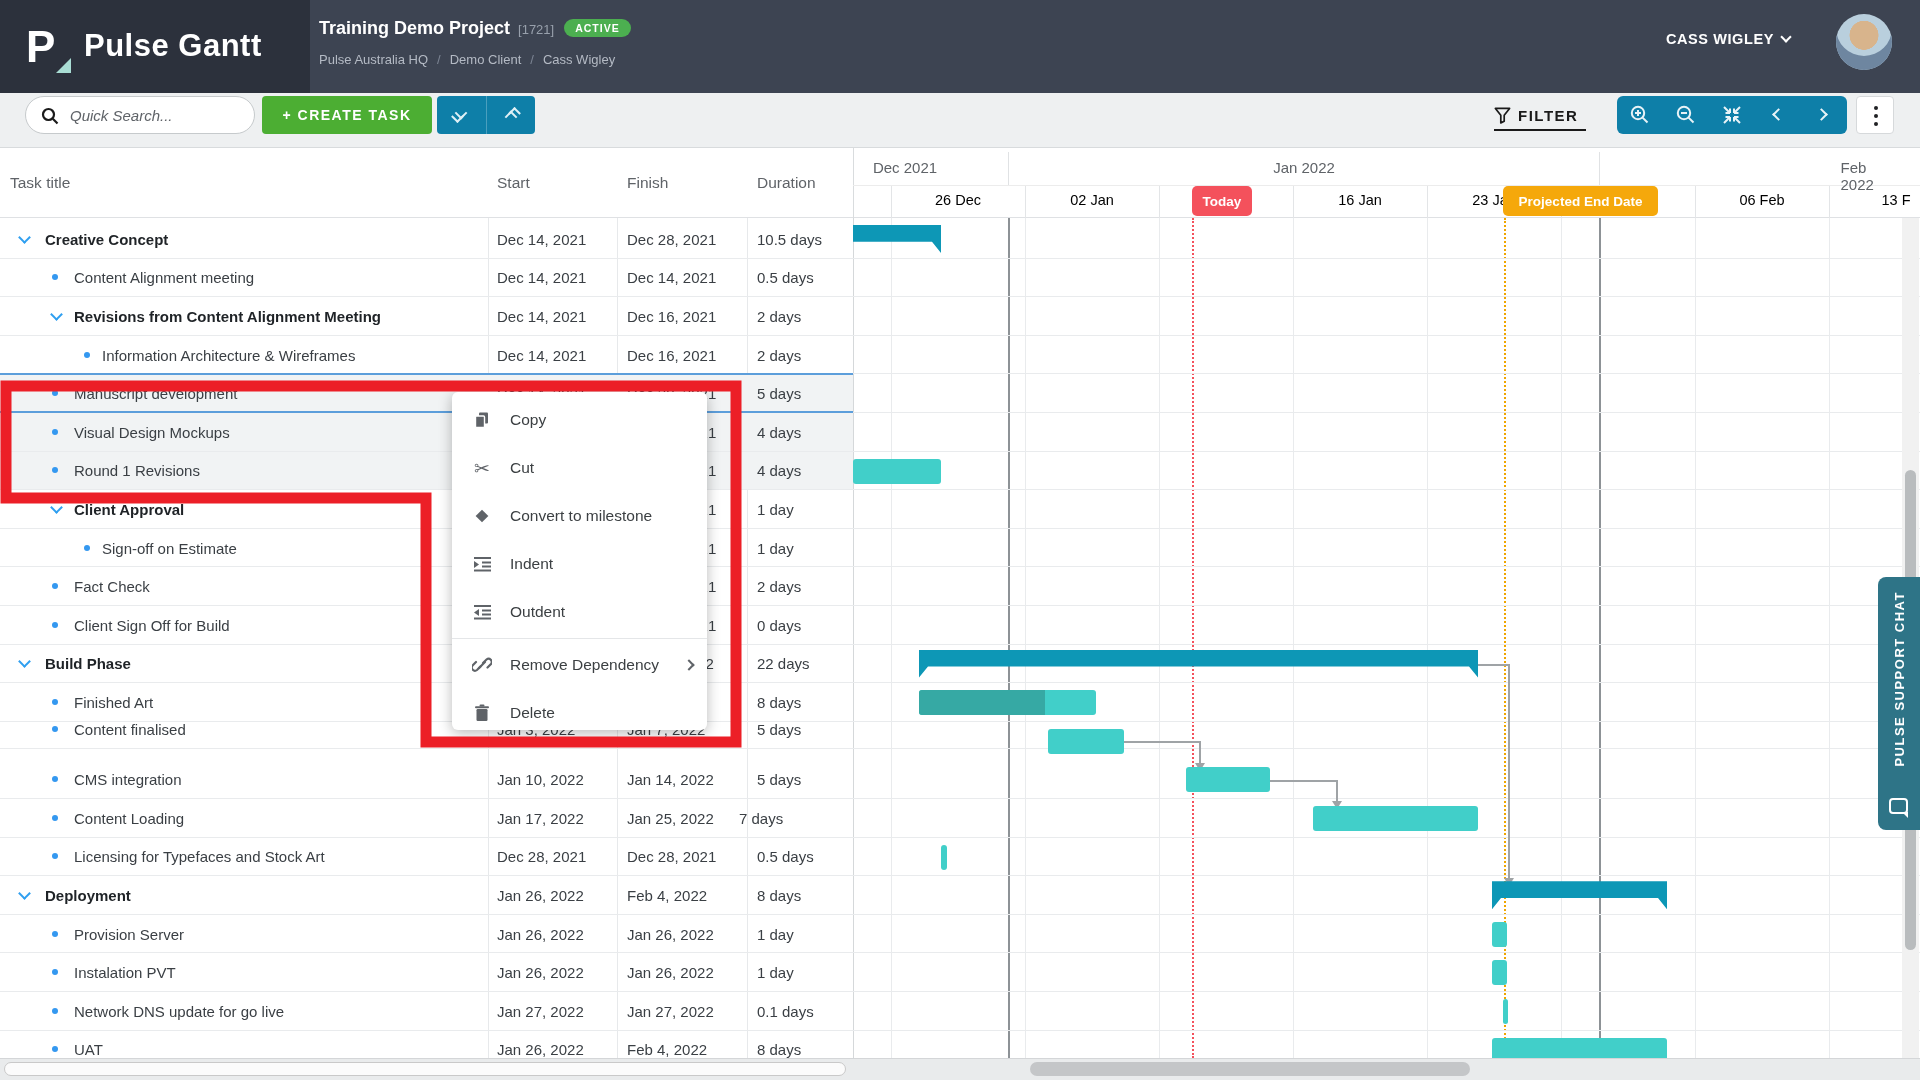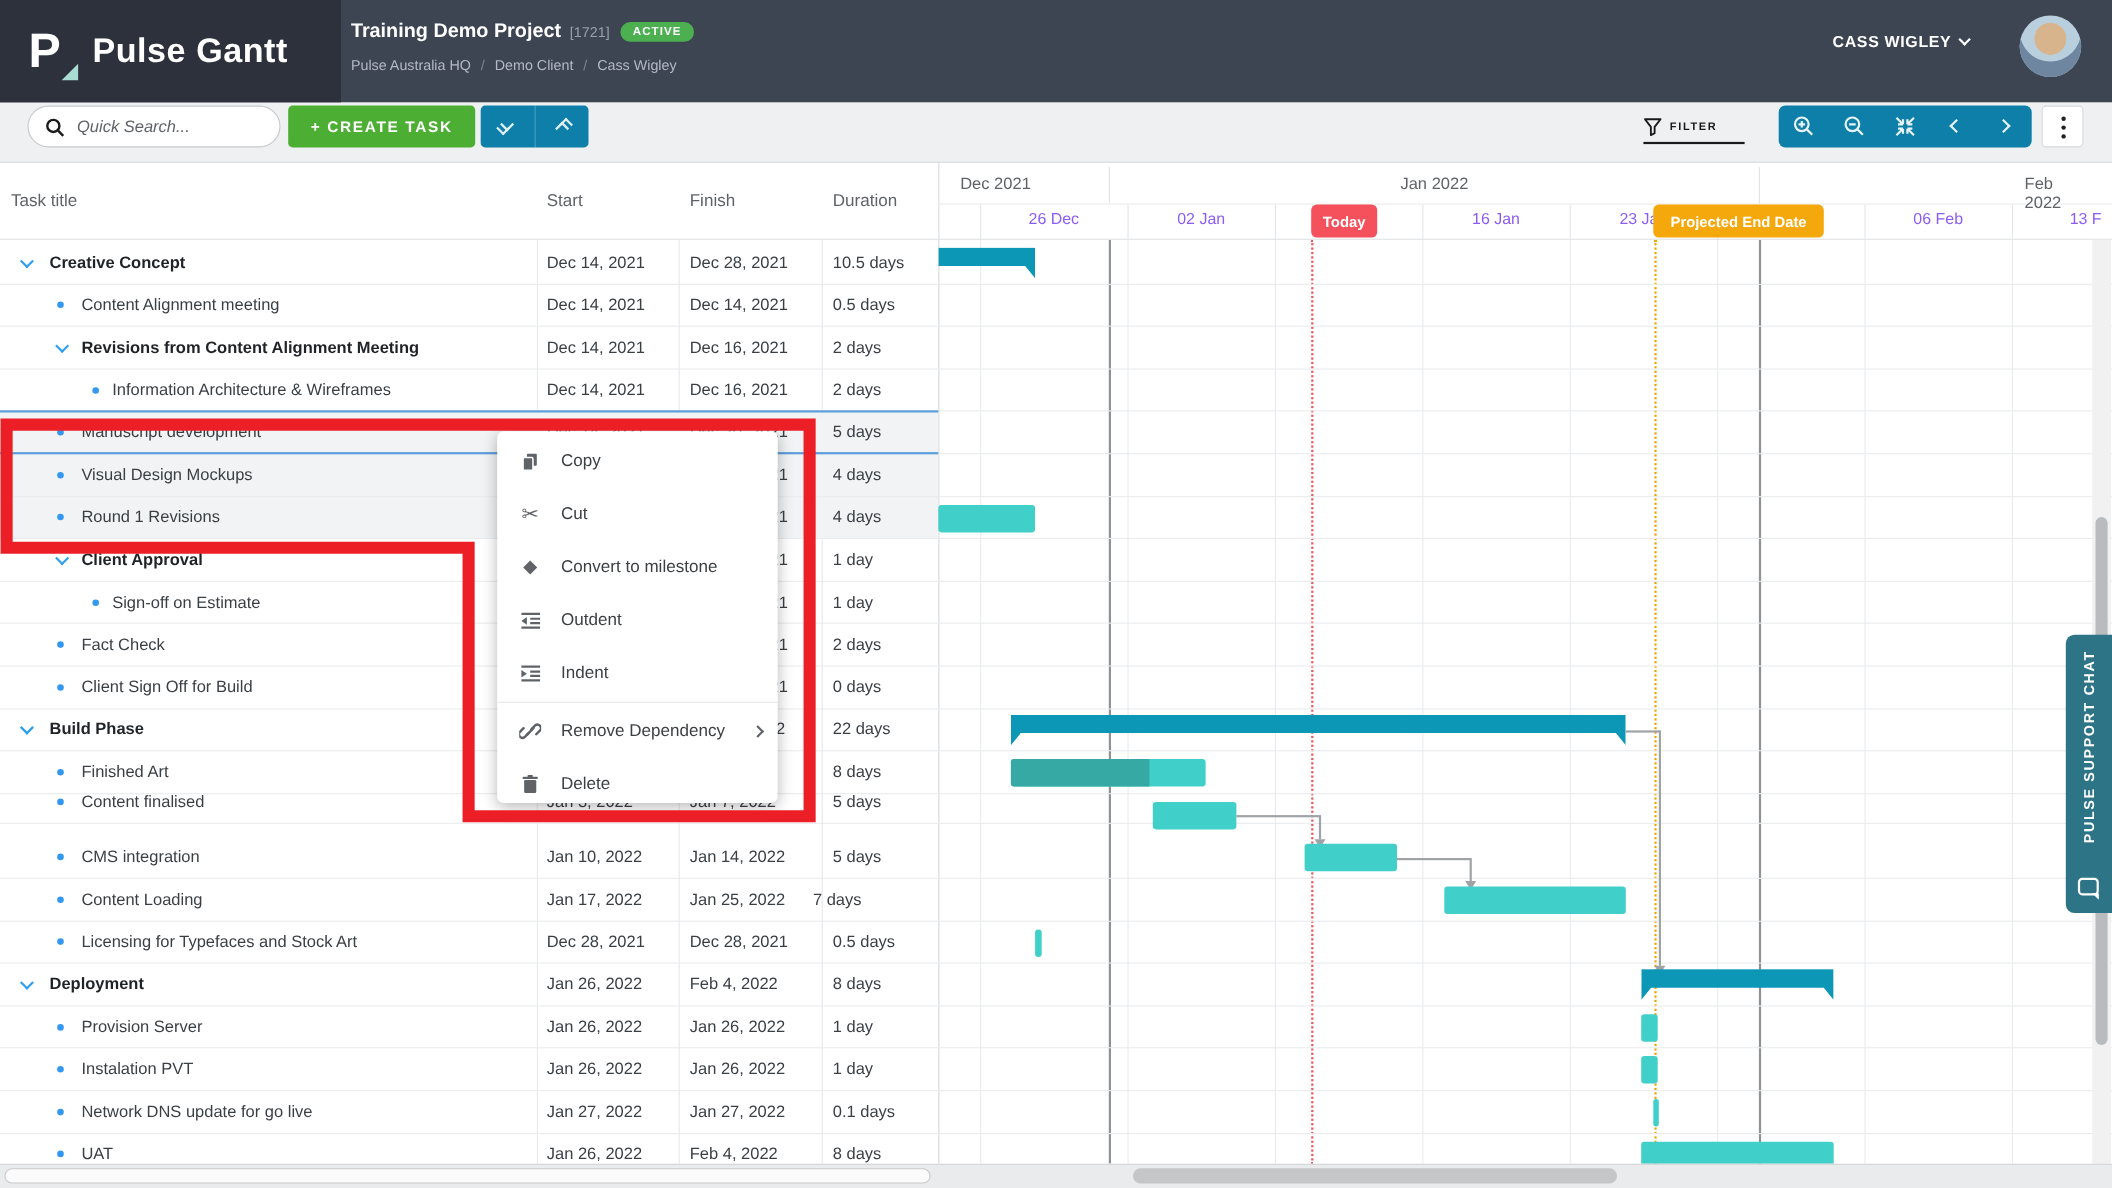--- a/index.html
+++ b/index.html
@@ -32,36 +32,36 @@
   #create-btn { left:262px; top:3px; width:170px; height:38px; background:#4cae33; border:none; border-radius:4px; color:#fff; font-weight:700; font-size:14px; letter-spacing:1.5px; font-family:inherit; cursor:pointer; }
   .blue-btn { background:#0e7fa8; border:none; cursor:pointer; }
   #grp-left { left:437px; top:3px; width:98px; height:38px; border-radius:4px; display:flex; }
   #grp-left .half { flex:1; position:relative; }
   #grp-left .half + .half { border-left:1px solid rgba(255,255,255,.25); }
   .dchev { position:absolute; left:50%; top:50%; width:10px; height:10px; }
   .dchev i, .dchev b { position:absolute; left:0; width:9px; height:9px; border-right:2px solid #dff0f6; border-bottom:2px solid #dff0f6; }
   .dchev.down { transform:translate(-50%,-62%) rotate(45deg); }
   .dchev.up { transform:translate(-50%,-38%) rotate(-135deg); }
   .dchev i { top:0; } .dchev b { top:5px; }
-  #filter-btn { left:1494px; top:8px; width:92px; height:30px; background:none; border:none; border-bottom:2px solid #1a1a1a; color:#1a1a1a; font-weight:700; font-size:10px; letter-spacing:1.5px; font-family:inherit; cursor:pointer; display:flex; align-items:center; gap:7px; }
+  #filter-btn { left:1494px; top:8px; width:92px; height:30px; background:none; border:none; border-bottom:2px solid #1a1a1a; color:#1a1a1a; font-weight:700; font-size:15px; letter-spacing:1.5px; font-family:inherit; cursor:pointer; display:flex; align-items:center; gap:7px; }
   #grp-right { left:1617px; top:3px; width:230px; height:38px; border-radius:6px; display:flex; align-items:center; justify-content:space-around; }
   #grp-right .tbi { position:relative; width:24px; height:24px; cursor:pointer; }
   .schev { display:inline-block; width:9px; height:9px; border-right:2px solid #e8f3f7; border-bottom:2px solid #e8f3f7; position:absolute; top:7px; }
   .schev.l { transform:rotate(135deg); left:8px; } .schev.r { transform:rotate(-45deg); left:5px; }
   #kebab-btn { left:1856px; top:3px; width:38px; height:38px; background:#fff; border:1px solid #d6d9db; border-radius:4px; cursor:pointer; }
   #kebab-btn .dot { position:absolute; left:17px; width:4px; height:4px; border-radius:50%; background:#202124; }
 
   
   #head-zone { left:0; top:148px; width:1920px; height:70px; background:#fff; border-bottom:1px solid #dfe1e4; z-index:5; }
   .col-head { position:absolute; top:26px; color:#5f6368; font-size:15.5px; }
   #tl-head-split { position:absolute; left:853px; top:0; width:1px; height:70px; background:#d9dcde; }
   .month-label { position:absolute; top:11px; transform:translateX(-50%); color:#5f6368; font-size:15px; }
   .month-tick { position:absolute; top:4px; width:1px; height:33px; background:#e0e2e4; }
   #week-sep { position:absolute; left:853px; top:37px; width:1067px; height:1px; background:#ececec; }
-  .week-label { position:absolute; top:44px; width:134px; text-align:center; color:#8b5cf6; font-size:14.5px; }
+  .week-label { position:absolute; top:44px; width:134px; text-align:center; color:#000000; font-size:14.5px; }
   .week-tick { position:absolute; top:38px; width:1px; height:32px; background:#e3e5e7; }
   .tl-badge { position:absolute; top:38px; height:30px; border-radius:5px; color:#fff; font-size:13.5px; font-weight:700; display:flex; align-items:center; justify-content:center; z-index:6; }
   #today-badge { background:#f4515c; }
   #ped-badge { background:#f5a80b; }
 
   
   #content { left:0; top:218px; width:1920px; height:840px; overflow:hidden; background:#fff; }
   .vline { position:absolute; top:0; bottom:0; width:1px; background:#e9ebed; }
   .vline.month { width:2px; background:#8d9296; }
   .vline.colsep { background:#e7e9eb; }
@@ -456,38 +456,38 @@
     </div>
     <div class="mi">
       <span class="ic">
         <svg width="19" height="18" viewBox="0 0 19 18">
           <g stroke="#5f6368" stroke-width="2">
             <line x1="1" y1="3" x2="18" y2="3"></line>
             <line x1="9" y1="7.5" x2="18" y2="7.5"></line>
             <line x1="9" y1="11.5" x2="18" y2="11.5"></line>
             <line x1="1" y1="15.5" x2="18" y2="15.5"></line>
           </g>
-          <path d="M6 6 L1 9.5 L6 13 Z" fill="#5f6368"></path>
+          <path d="M1 6 L6 9.5 L1 13 Z" fill="#5f6368"></path>
         </svg>
       </span>
-      <span class="lbl">Outdent</span>
+      <span class="lbl">Indent</span>
     </div>
     <div class="mi">
       <span class="ic">
         <svg width="19" height="18" viewBox="0 0 19 18">
           <g stroke="#5f6368" stroke-width="2">
             <line x1="1" y1="3" x2="18" y2="3"></line>
             <line x1="9" y1="7.5" x2="18" y2="7.5"></line>
             <line x1="9" y1="11.5" x2="18" y2="11.5"></line>
             <line x1="1" y1="15.5" x2="18" y2="15.5"></line>
           </g>
-          <path d="M1 6 L6 9.5 L1 13 Z" fill="#5f6368"></path>
+          <path d="M6 6 L1 9.5 L6 13 Z" fill="#5f6368"></path>
         </svg>
       </span>
-      <span class="lbl">Indent</span>
+      <span class="lbl">Outdent</span>
     </div>
     <div class="mdiv"></div>
     <div class="mi">
       <span class="ic">
         <svg width="20" height="20" viewBox="0 0 20 20">
           <g stroke="#5f6368" stroke-width="2.2" fill="none" stroke-linecap="round">
             <path d="M8.5 11.5 L5 15 a3.2 3.2 0 0 1 -4.5 -4.5 L4 7"></path>
             <path d="M11.5 8.5 L15 5 a3.2 3.2 0 0 0 -4.5 -4.5 L7 4" transform="translate(4,4)"></path>
             <line x1="13" y1="7" x2="7" y2="13"></line>
           </g>

